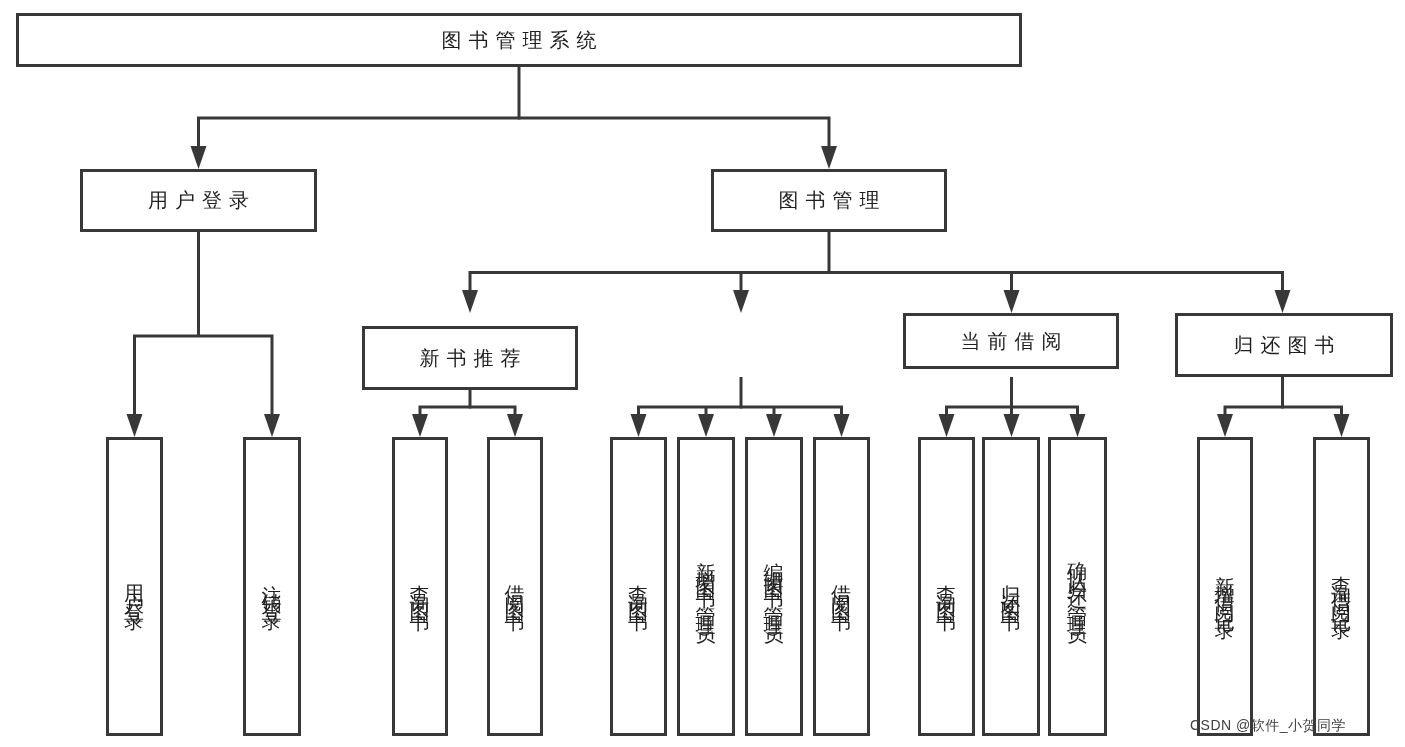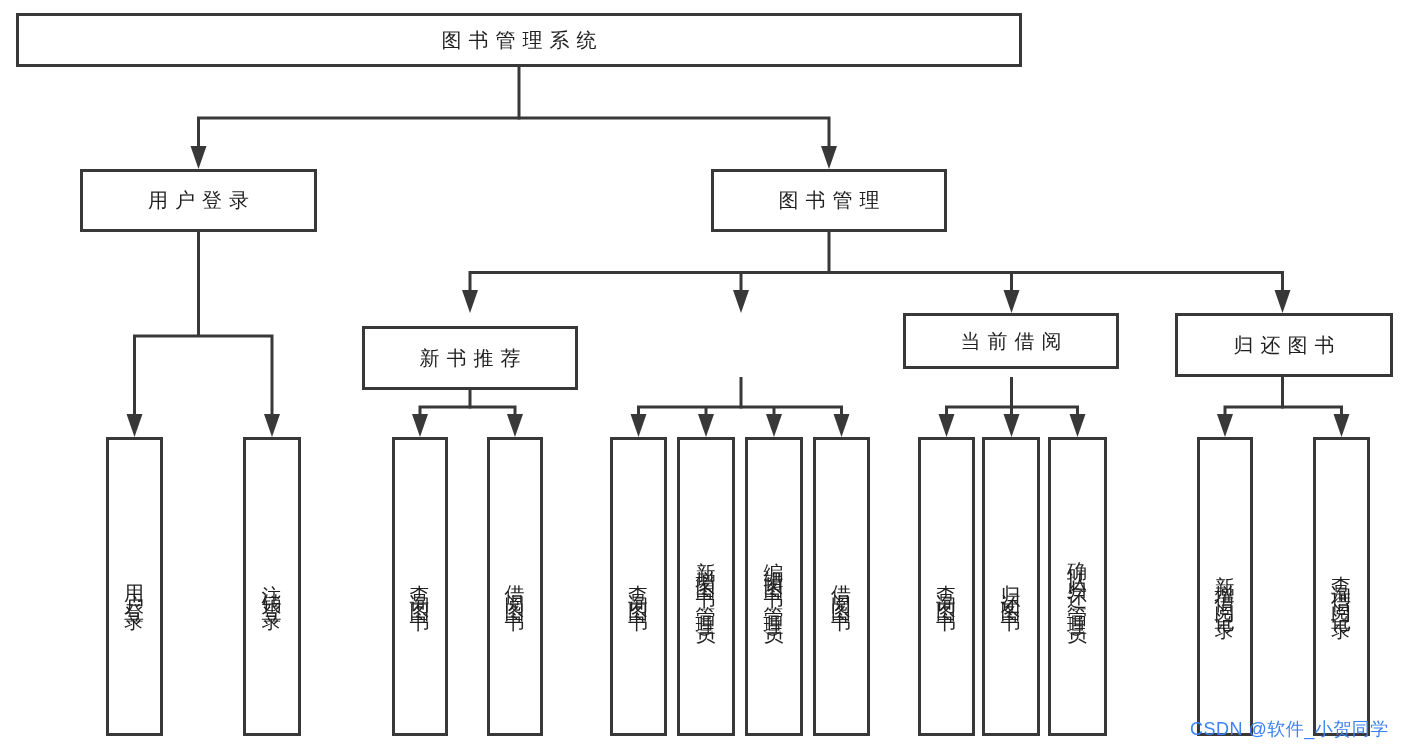--- a/index.html
+++ b/index.html
@@ -50,23 +50,23 @@
     color: #1f1f1f;
   }
   .leaf {
     top: 437px;
     height: 299px;
   }
   #watermark {
     position: absolute;
     left: 1190px;
     top: 717px;
-    font-size: 18px;
+    font-size: 14px;
     letter-spacing: 0.5px;
-    color: #3b82f6;
+    color: #404040;
     z-index: 3;
     white-space: nowrap;
   }
   svg path {
     stroke: #383838;
     stroke-width: 3;
     fill: none;
   }
   svg polygon {
     fill: #383838;

